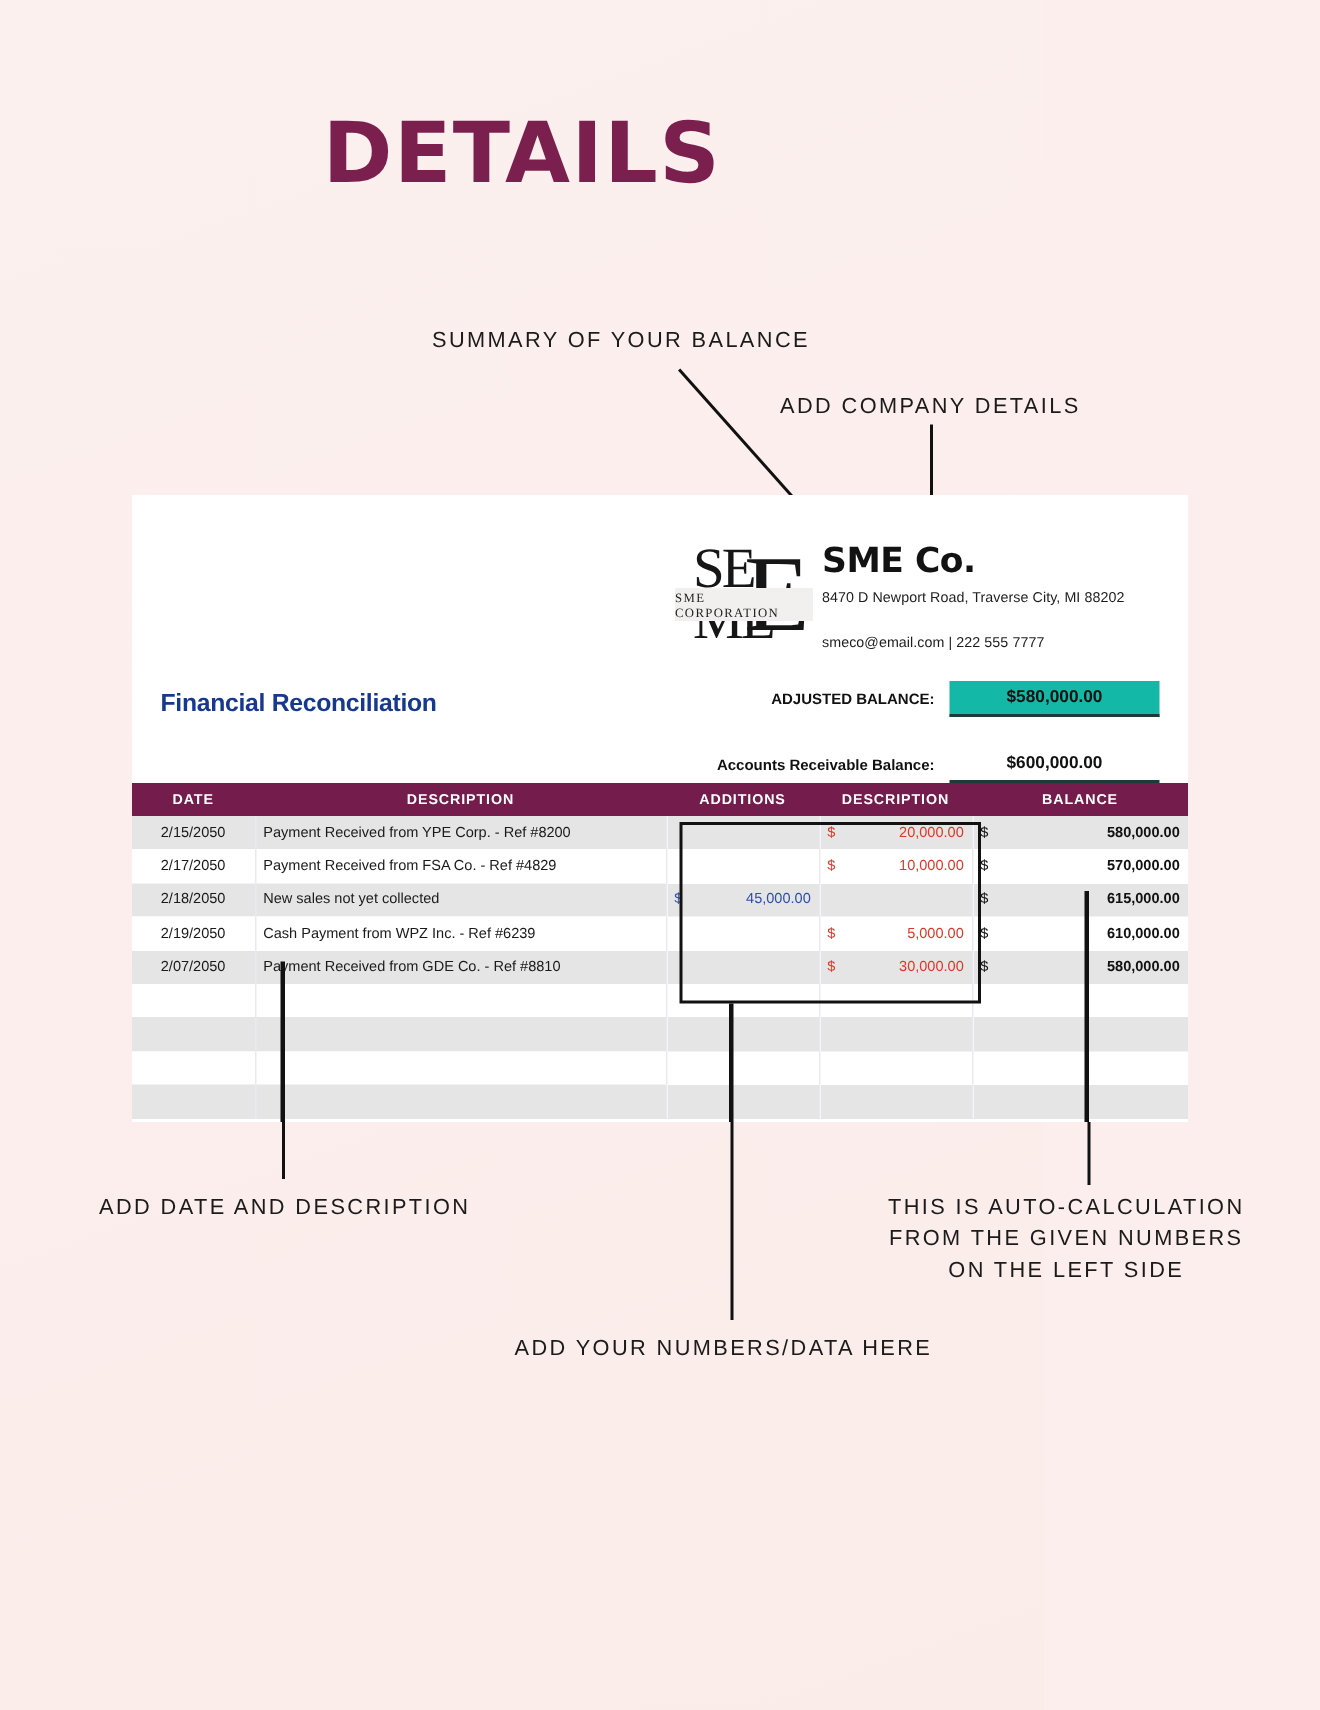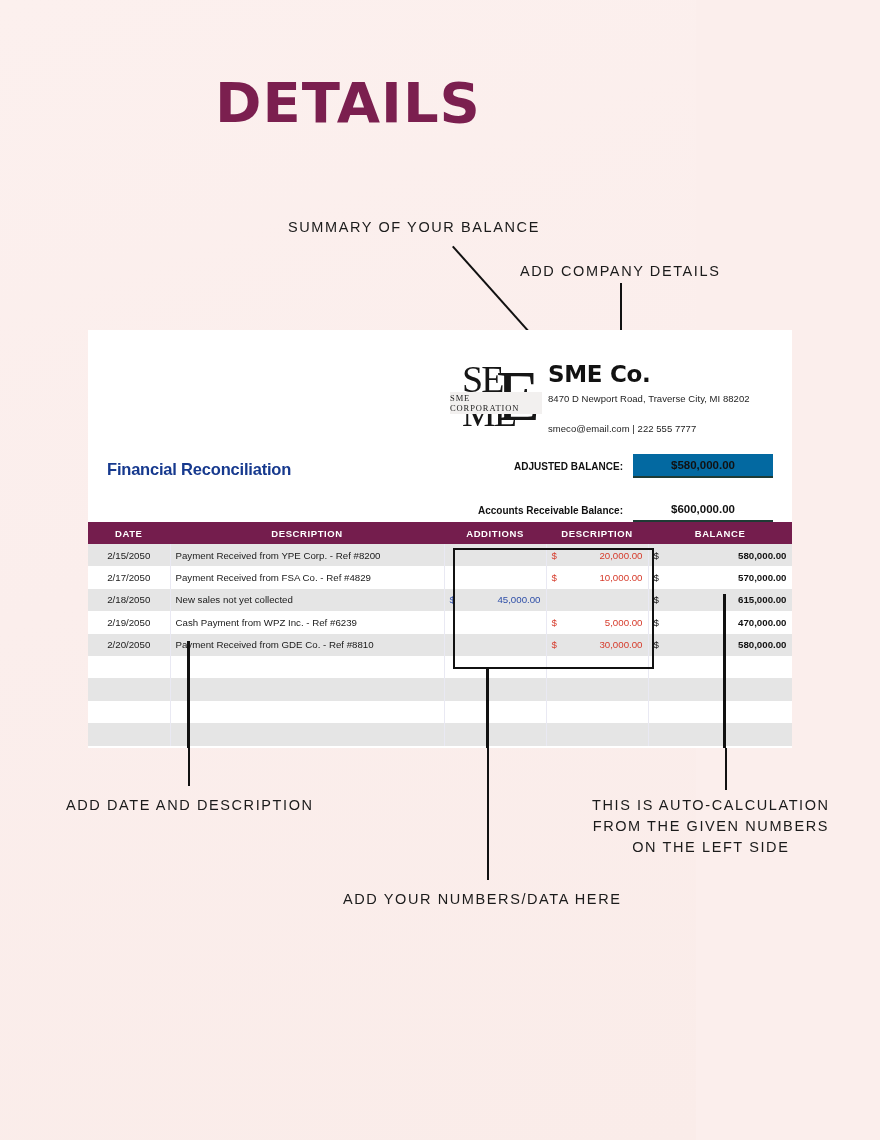--- a/index.html
+++ b/index.html
@@ -143,21 +143,21 @@
   }
   .bal-value {
     flex: 0 0 140px;
     text-align: center;
     font-size: 11.5px;
     font-weight: 700;
     color: #111;
     padding: 5px 0 5px 0;
     border-bottom: 2px solid #1e3b35;
   }
-  .bal-value.highlight { background: #0369a1; }
+  .bal-value.highlight { background: #14b8a6; }
   .bal-row.second { margin-top: 20px; }
 
   
   table.ledger {
     position: absolute;
     left: 0; top: 192px;
     width: 704px;
     border-collapse: collapse;
     table-layout: fixed;
   }
@@ -364,26 +364,26 @@
             </td>
             <td class="c-ded">
               <span class="money neg">
                 <span class="sym">$</span>
                 <span class="amt">5,000.00</span>
               </span>
             </td>
             <td class="c-bal bal-cell">
               <span class="money ">
                 <span class="sym">$</span>
-                <span class="amt">470,000.00</span>
+                <span class="amt">610,000.00</span>
               </span>
             </td>
           </tr>
           <tr class="band">
-            <td class="c-date">2/20/2050</td>
+            <td class="c-date">2/07/2050</td>
             <td class="c-desc">Payment Received from GDE Co. - Ref #8810</td>
             <td class="c-add">
               <span class="money pos">
                 <span class="sym"></span>
                 <span class="amt"></span>
               </span>
             </td>
             <td class="c-ded">
               <span class="money neg">
                 <span class="sym">$</span>

